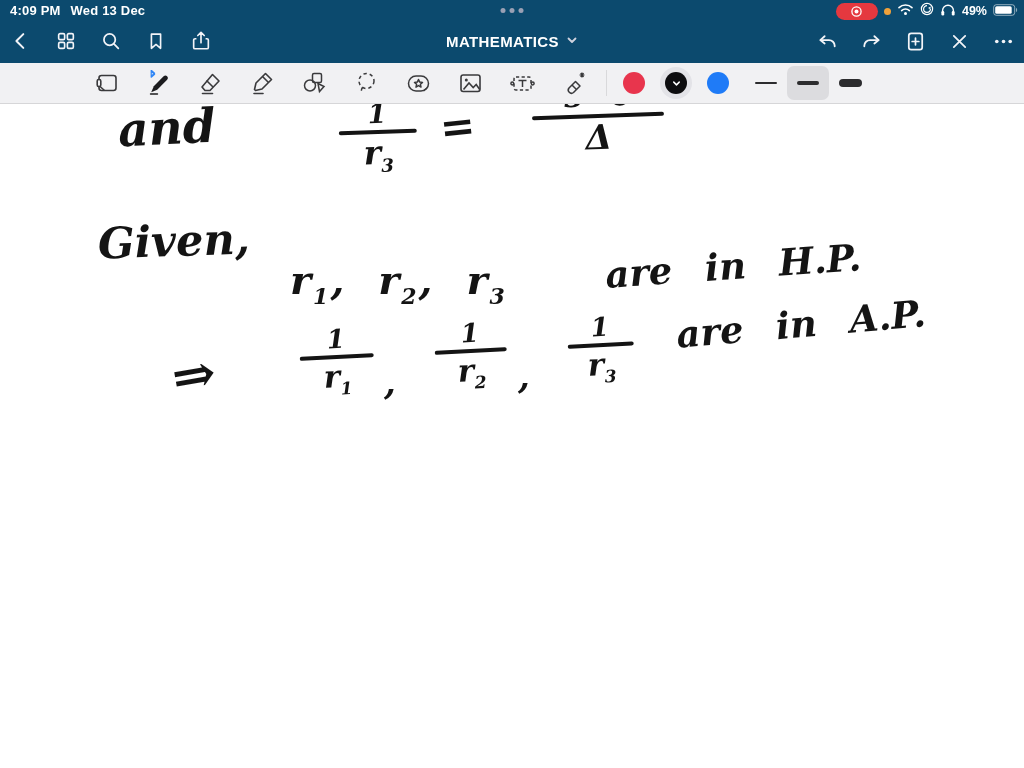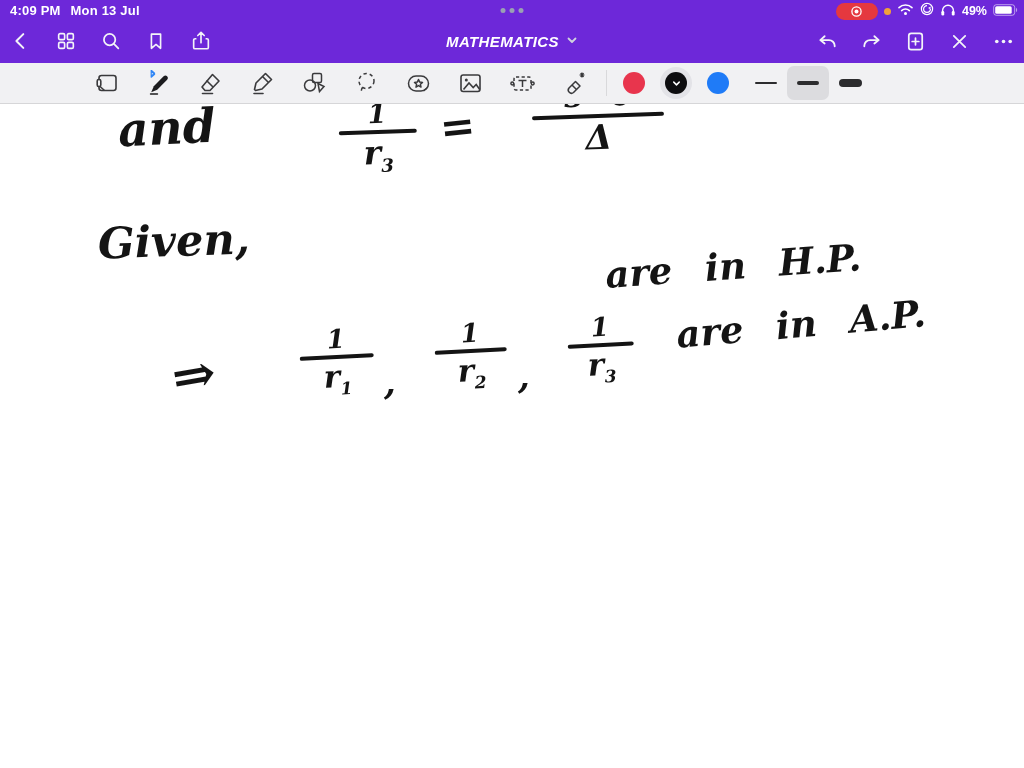--- a/index.html
+++ b/index.html
@@ -1,34 +1,34 @@
 <!DOCTYPE html>
 <html><head>
 <meta charset="utf-8">
 <style>
   * { margin:0; padding:0; box-sizing:border-box; }
   html,body { width:1024px; height:768px; overflow:hidden; background:#fff; }
   .app { position:relative; width:1024px; height:768px; font-family:"Liberation Sans", sans-serif; }
 
   
-  .topbar { position:absolute; top:0; left:0; width:1024px; height:74px; background:#6d28d9; border-bottom:5px solid #14b8a6; }
+  .topbar { position:absolute; top:0; left:0; width:1024px; height:74px; background:#0c4a6e; border-bottom:5px solid #14b8a6; }
   .statusbar { position:absolute; top:0; left:0; right:0; height:21px; color:#fff; }
   .status-left { position:absolute; left:10px; top:3px; display:flex; gap:10px; font-size:13px; font-weight:bold; letter-spacing:.2px; }
   .handle-dots { position:absolute; top:8px; left:50%; transform:translateX(-50%); display:flex; gap:4px; }
   .handle-dots i { width:5px; height:5px; border-radius:50%; background:#9aa0b4; }
   .status-right { position:absolute; right:6px; top:2px; display:flex; align-items:center; gap:6px; }
   .rec-pill { width:42px; height:17px; border-radius:9px; background:#e5383f; display:flex; align-items:center; justify-content:center; }
   .mic-dot { width:7px; height:7px; border-radius:50%; background:#f0a13a; }
   .pct { font-size:12.5px; font-weight:bold; color:#fff; }
 
   .navrow { position:absolute; top:21px; left:0; right:0; height:40px; }
   .nav-left { position:absolute; left:8px; top:7px; display:flex; gap:19px; align-items:center; }
   .nav-right { position:absolute; right:8px; top:7px; display:flex; gap:18px; align-items:center; }
   .nav-btn { width:26px; height:26px; display:flex; align-items:center; justify-content:center; color:#f3f4f8; cursor:pointer; }
-  .nav-center { position:absolute; left:50%; top:0; transform:translateX(-50%); height:40px; display:flex; align-items:center; gap:7px; color:#fff; cursor:pointer;font-style:italic; }
+  .nav-center { position:absolute; left:50%; top:0; transform:translateX(-50%); height:40px; display:flex; align-items:center; gap:7px; color:#fff; cursor:pointer; }
   .nav-title { font-size:15px; font-weight:bold; letter-spacing:.4px; }
 
   
   .toolbar { position:absolute; top:63px; left:0; width:1024px; height:41px; background:#f1f1f3; border-bottom:1px solid #d6d6d8; display:flex; align-items:center; }
   .tb-group { display:flex; align-items:center; }
   .tool { width:27px; height:27px; display:flex; align-items:center; justify-content:center; color:#3a3a3c; cursor:pointer; }
   .tb-sep { width:1px; height:26px; background:#d9d9db; margin:0 12px; }
   .dot { width:22px; height:22px; border-radius:50%; cursor:pointer; }
   .dot-wrap { width:42px; display:flex; justify-content:center; align-items:center; }
   .dot-sel-ring { width:32px; height:32px; border-radius:50%; background:#e3e3e7; display:flex; align-items:center; justify-content:center; }
@@ -48,21 +48,21 @@
 </style>
 </head>
 <body>
 
 <div class="app">
 
   <div class="topbar">
     <div class="statusbar">
       <div class="status-left">
         <span>4:09 PM</span>
-        <span>Mon 13 Jul</span>
+        <span>Wed 13 Dec</span>
       </div>
       <div class="handle-dots">
           <i></i>
           <i></i>
           <i></i>
         </div>
       <div class="status-right">
         <span class="rec-pill">
           <svg width="13" height="13" viewBox="0 0 13 13">
               <circle cx="6.5" cy="6.5" r="4.6" fill="none" stroke="#fff" stroke-width="1.3"></circle>
@@ -320,20 +320,25 @@
     <span class="hw" style="left:440px; top:-2px; font-size:42px; transform:rotate(-6deg);">=</span>
 
     <span class="frac" style="left:528px; top:-26px; width:140px; transform:rotate(-2deg);">
       <span class="num" style="font-size:33px;">s−c</span>
       <span class="bar" style="width:132px;"></span>
       <span class="den" style="font-size:34px;">Δ</span>
     </span>
 
     <span class="hw" style="left:98px; top:112px; font-size:43px; transform:rotate(-2deg);">Given,</span>
 
+    <span class="hw" style="left:290px; top:152px; font-size:40px; letter-spacing:2px;">
+      <span>r</span><span class="sub">1</span><span>,</span>&nbsp;
+      <span>r</span><span class="sub">2</span><span>,</span>&nbsp;
+      <span>r</span><span class="sub">3</span>
+    </span>
     <span class="hw" style="left:605px; top:140px; font-size:37px; word-spacing:20px; transform:rotate(-4deg);">are in H.P.</span>
 
     <span class="hw" style="left:172px; top:240px; font-size:52px; transform:rotate(-10deg);">⇒</span>
 
     <span class="frac" style="left:296px; top:222px; width:82px; transform:rotate(-3deg);">
       <span class="num" style="font-size:26px;">1</span>
       <span class="bar" style="width:74px;"></span>
       <span class="den" style="font-size:31px;"><span>r</span><span class="sub">1</span></span>
     </span>
     <span class="hw" style="left:384px; top:258px; font-size:34px;">,</span>

